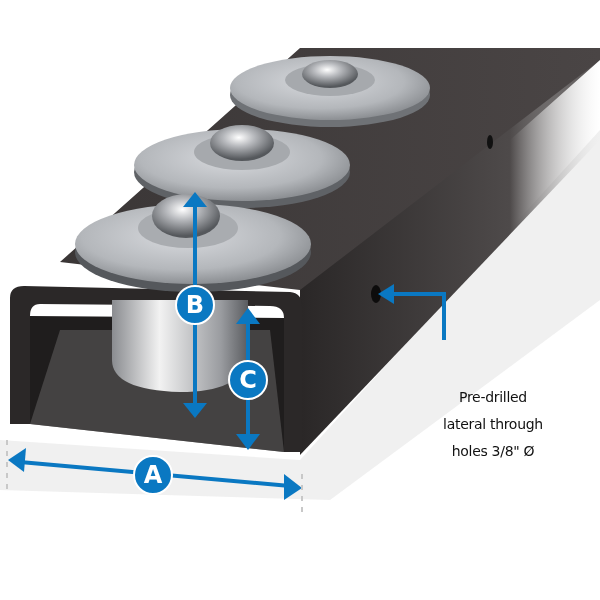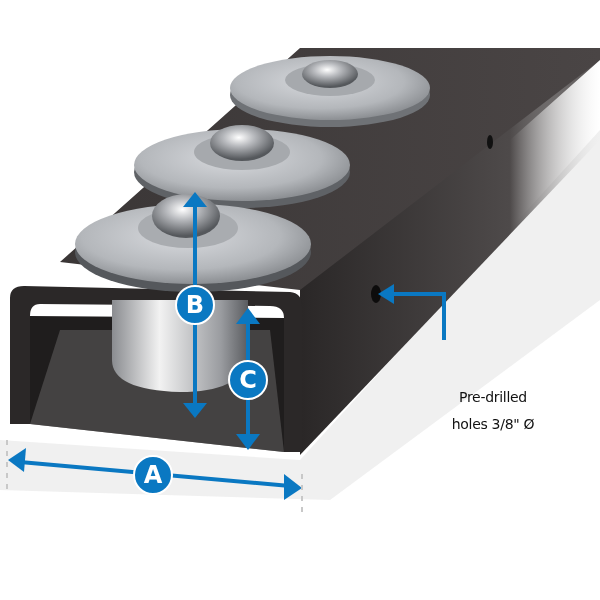--- a/index.html
+++ b/index.html
@@ -114,15 +114,16 @@
       <polygon points="378,294 394,284 394,304" stroke="none"></polygon>
     </g>
   </svg>
 
   <div class="badge" style="left:175px; top:285px;">B</div>
   <div class="badge" style="left:228px; top:360px;">C</div>
   <div class="badge" style="left:133px; top:455px;">A</div>
 
   <div class="callout-text">
     <div>Pre-drilled</div>
+    <div>lateral through</div>
     <div>holes 3/8" Ø</div>
   </div>
 </div>
 
 </body></html>

